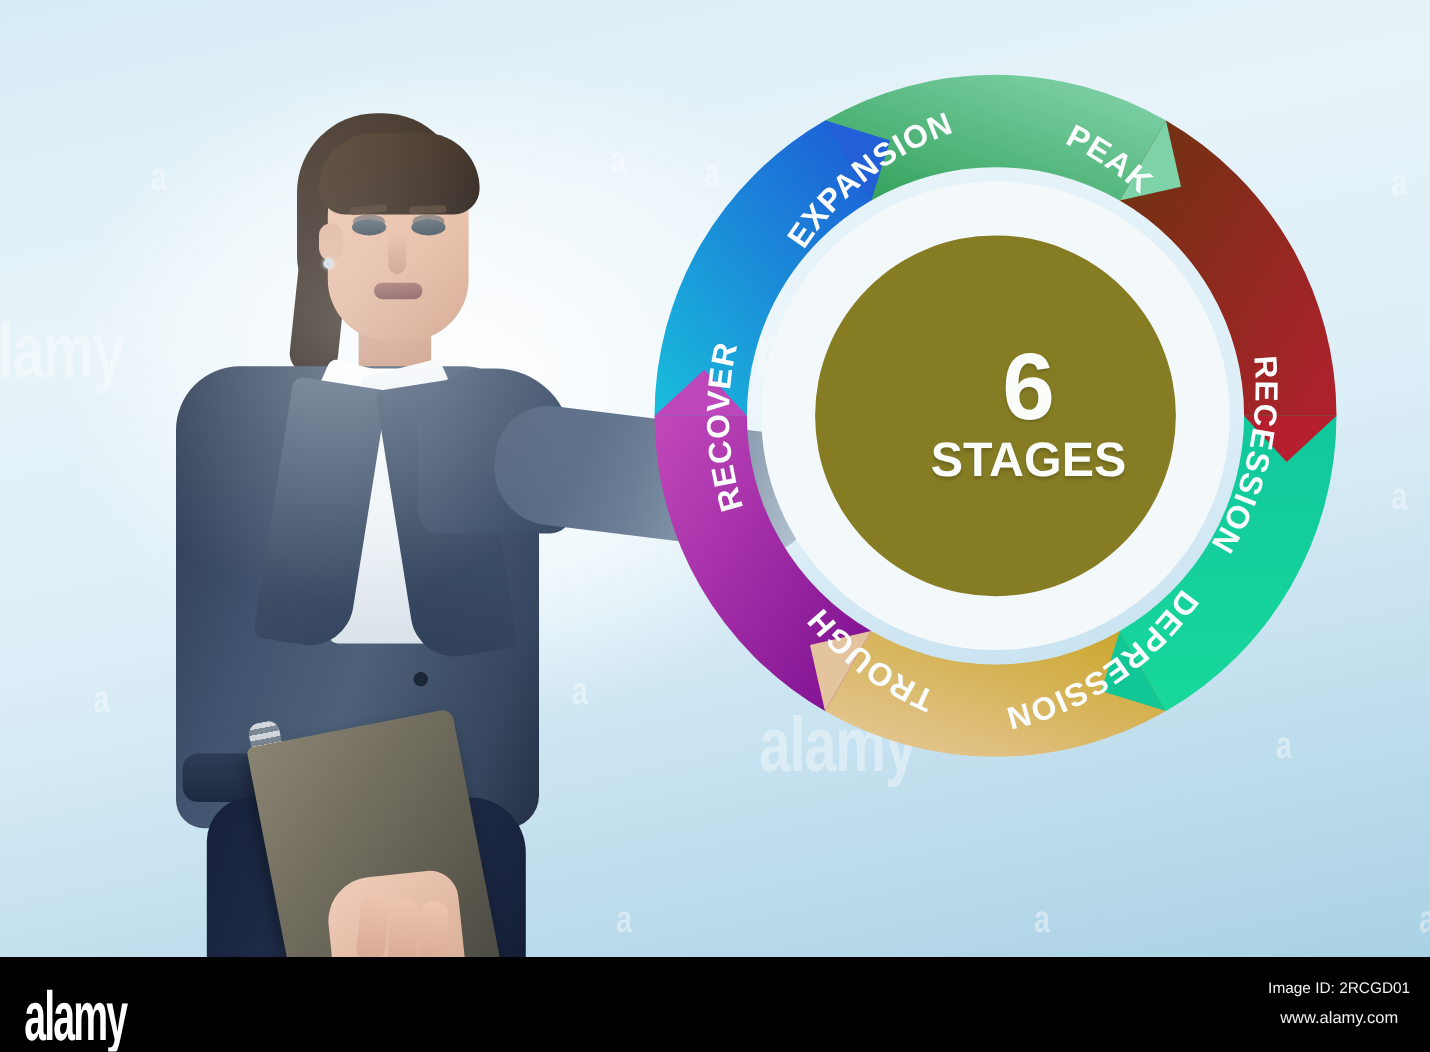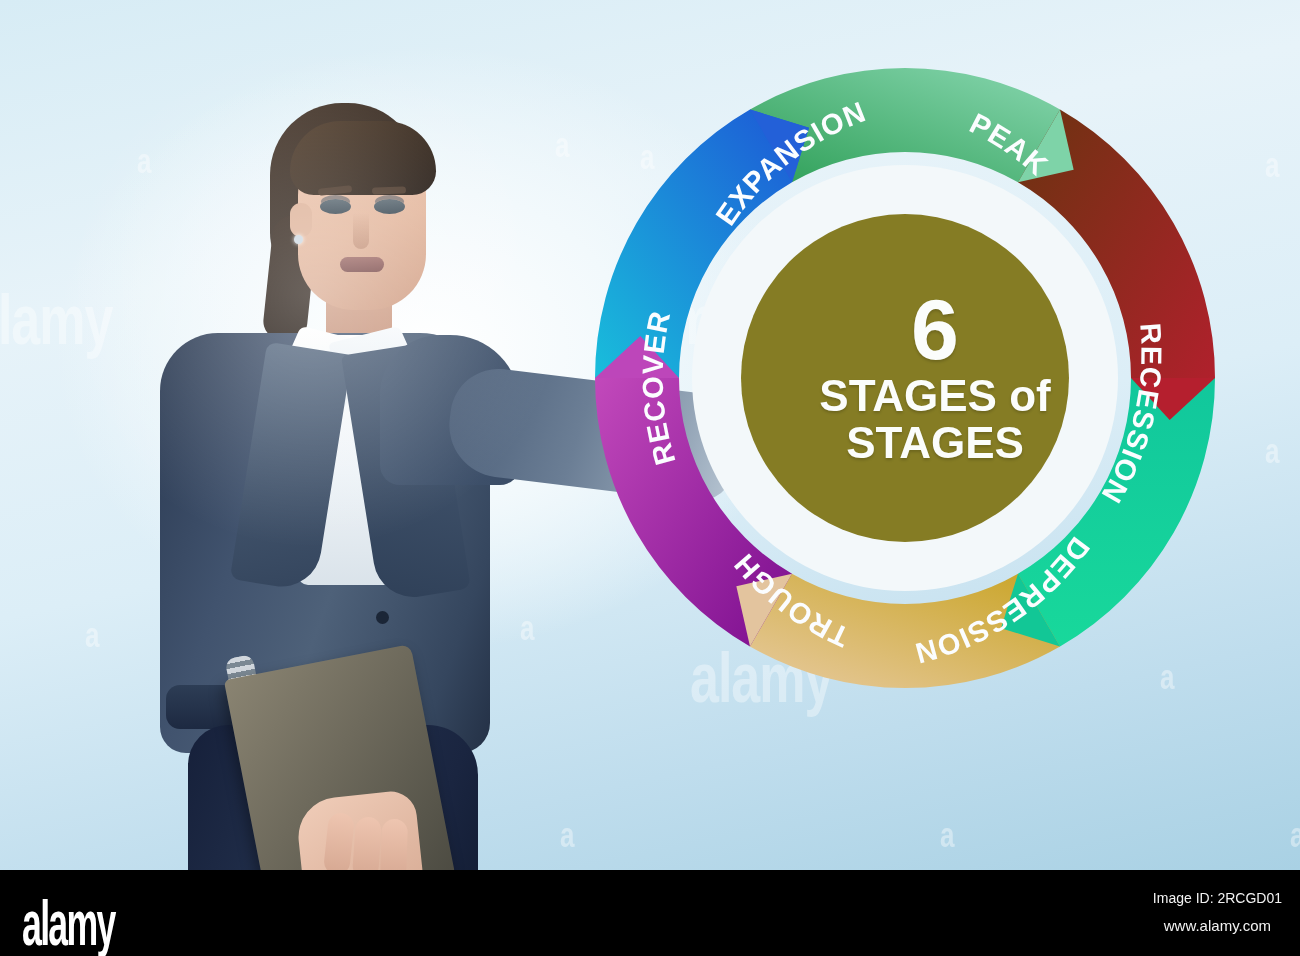--- a/index.html
+++ b/index.html
@@ -426,21 +426,20 @@
             <textPath href="#p-trough" startOffset="52%" text-anchor="middle">TROUGH</textPath>
           </text>
           <text class="seg-label" font-size="29">
             <textPath href="#p-recovery" startOffset="50%" text-anchor="middle">RECOVERY</textPath>
           </text>
         </g>
       </svg>
 
       <div id="center-text">
         <div id="center-number">6</div>
-        <div id="center-line1">STAGES of</div>
         <div id="center-line2">STAGES</div>
       </div>
     </div>
 
   </div>
 
   <div id="footer">
     <div id="alamy-logo">alamy</div>
     <div id="footer-right">
       <span id="img-id">Image ID: 2RCGD01</span>

